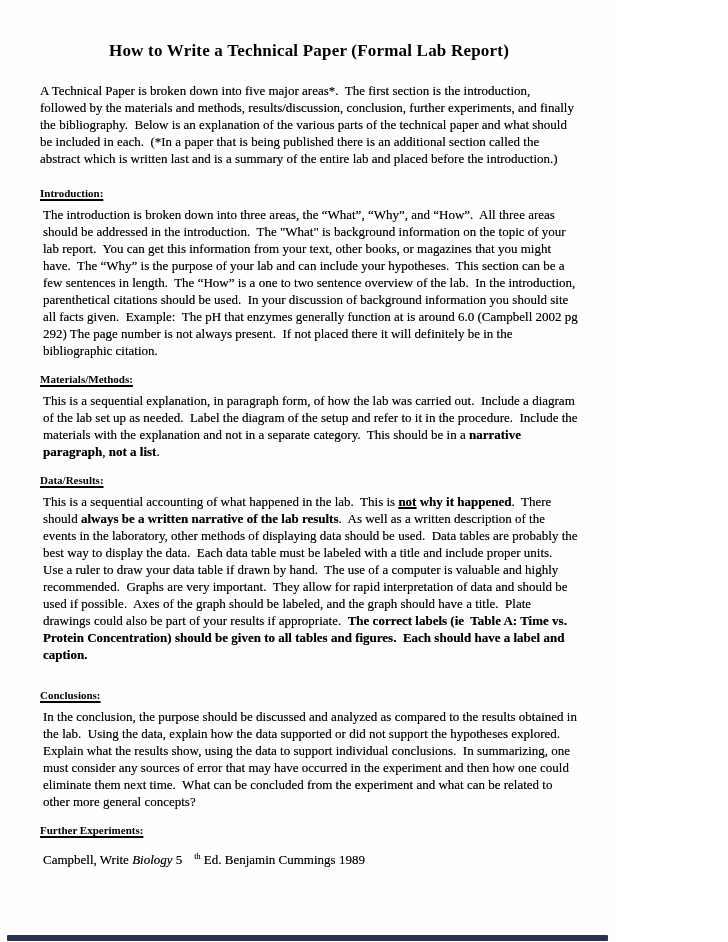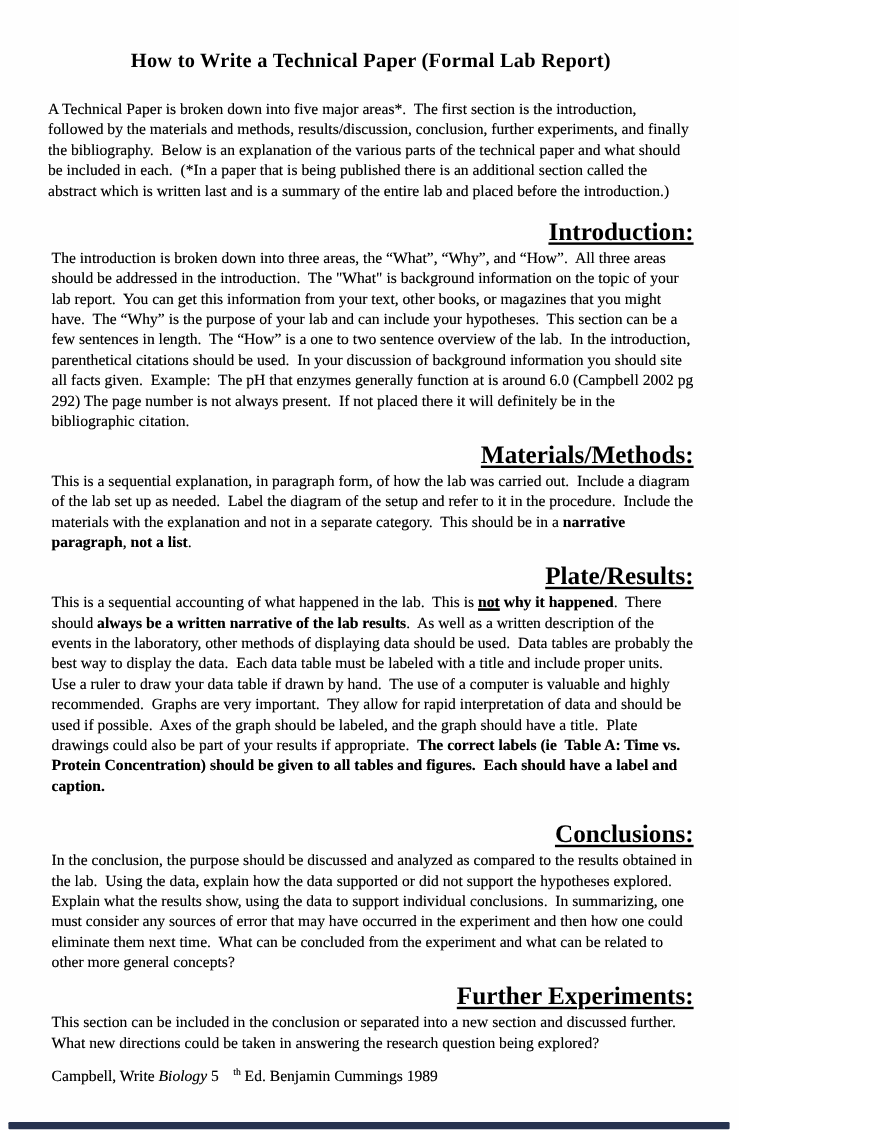--- a/index.html
+++ b/index.html
@@ -28,25 +28,24 @@
     line-height: 17px;
     white-space: pre-wrap;
     margin: 0;
     text-shadow: 0 0 0.4px rgba(20,20,20,0.55);
   }
   .lead { margin-bottom: 17px; }
   .section { margin-bottom: 11px; }
   .section.gap-before { margin-top: 23px; }
   .section.gap-small-before { margin-top: 6px; }
   h2 {
-    font-size: 21px;
+    font-size: 11px;
     font-weight: bold;
     margin: 0 0 3px 0;
     line-height: 19px;
-    text-align: right;
   }
   h2 .hd {
     text-decoration: underline;
     text-decoration-thickness: 2px;
     text-underline-offset: 2px;
   }
   .section .para { padding-left: 3px; }
   .scan-bar {
     position: absolute;
     left: 7px;
@@ -70,32 +69,31 @@
       <h2><span class="hd">Introduction:</span></h2>
       <p class="para"><span>The introduction is broken down into three areas, the “What”, “Why”, and “How”.  All three areas should be addressed in the introduction.  The "What" is background information on the topic of your lab report.  You can get this information from your text, other books, or magazines that you might have.  The “Why” is the purpose of your lab and can include your hypotheses.  This section can be a few sentences in length.  The “How” is a one to two sentence overview of the lab.  In the introduction, parenthetical citations should be used.  In your discussion of background information you should site all facts given.  Example:  The pH that enzymes generally function at is around 6.0 (Campbell 2002 pg 292) The page number is not always present.  If not placed there it will definitely be in the bibliographic citation.</span></p>
     </div>
 
     <div class="section gap-small-before">
       <h2><span class="hd">Materials/Methods:</span></h2>
       <p class="para"><span>This is a sequential explanation, in paragraph form, of how the lab was carried out.  Include a diagram of the lab set up as needed.  Label the diagram of the setup and refer to it in the procedure.  Include the materials with the explanation and not in a separate category.  This should be in a </span><span style="font-weight: bold;">narrative paragraph</span><span>, </span><span style="font-weight: bold;">not a list</span><span>.</span></p>
     </div>
 
     <div class="section gap-small-before">
-      <h2><span class="hd">Plate/Results:</span></h2>
+      <h2><span class="hd">Data/Results:</span></h2>
       <p class="para"><span>This is a sequential accounting of what happened in the lab.  This is </span><span style="font-weight: bold; text-decoration: underline 2px;">not</span><span style="font-weight: bold;"> why it happened</span><span>.  There should </span><span style="font-weight: bold;">always be a written narrative of the lab results</span><span>.  As well as a written description of the events in the laboratory, other methods of displaying data should be used.  Data tables are probably the best way to display the data.  Each data table must be labeled with a title and include proper units.  Use a ruler to draw your data table if drawn by hand.  The use of a computer is valuable and highly recommended.  Graphs are very important.  They allow for rapid interpretation of data and should be used if possible.  Axes of the graph should be labeled, and the graph should have a title.  Plate drawings could also be part of your results if appropriate.  </span><span style="font-weight: bold;">The correct labels (ie  Table A: Time vs. Protein Concentration) should be given to all tables and figures.  Each should have a label and caption.</span></p>
     </div>
 
     <div class="section gap-before">
       <h2><span class="hd">Conclusions:</span></h2>
       <p class="para"><span>In the conclusion, the purpose should be discussed and analyzed as compared to the results obtained in the lab.  Using the data, explain how the data supported or did not support the hypotheses explored.  Explain what the results show, using the data to support individual conclusions.  In summarizing, one must consider any sources of error that may have occurred in the experiment and then how one could eliminate them next time.  What can be concluded from the experiment and what can be related to other more general concepts?</span></p>
     </div>
 
     <div class="section gap-small-before">
       <h2><span class="hd">Further Experiments:</span></h2>
-      <p class="para"><span>This section can be included in the conclusion or separated into a new section and discussed further.  What new directions could be taken in answering the research question being explored?</span></p>
     </div>
 
     <div class="section gap-small-before">
       <p class="para"><span>Campbell, Write </span><span style="font-style: italic;">Biology</span><span> 5</span><span style="vertical-align: super; font-size: 0.62em; line-height: 0; padding-left: 12px;">th</span><span> Ed. Benjamin Cummings 1989</span></p>
     </div>
 
   </div>
 
   <div class="scan-bar" style="background-color: rgb(39, 51, 79);"></div>
 </div>

